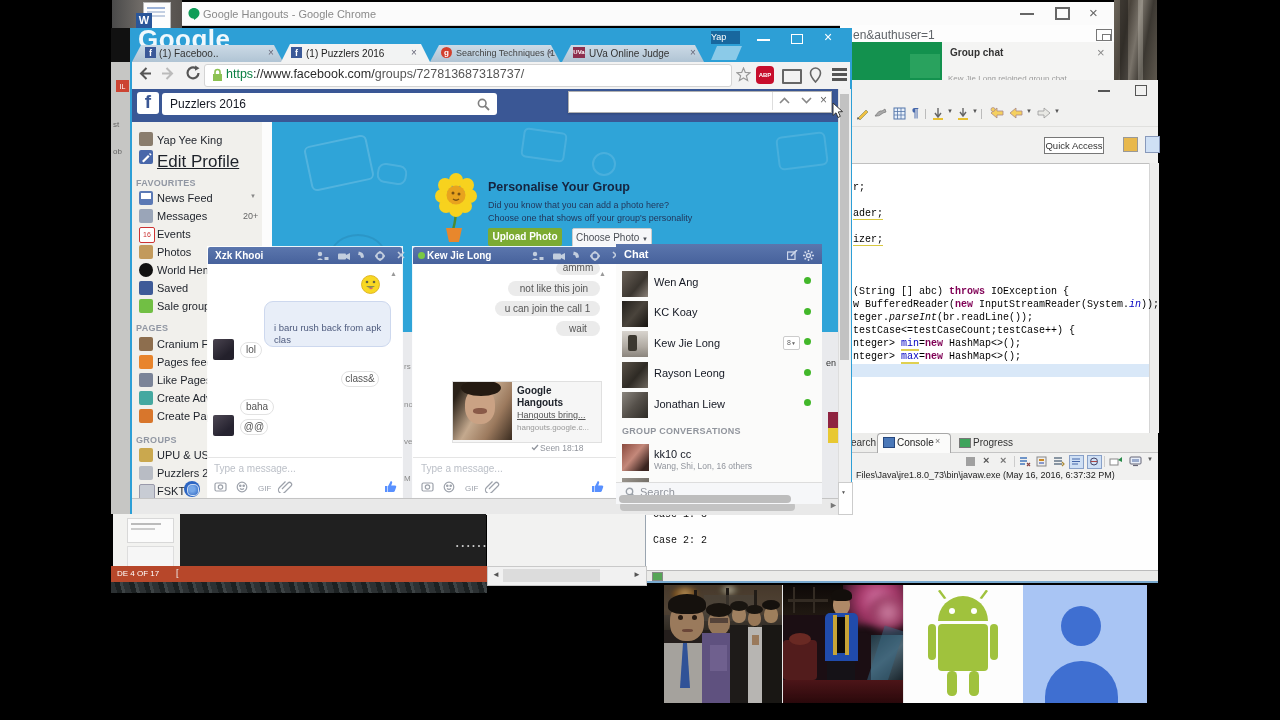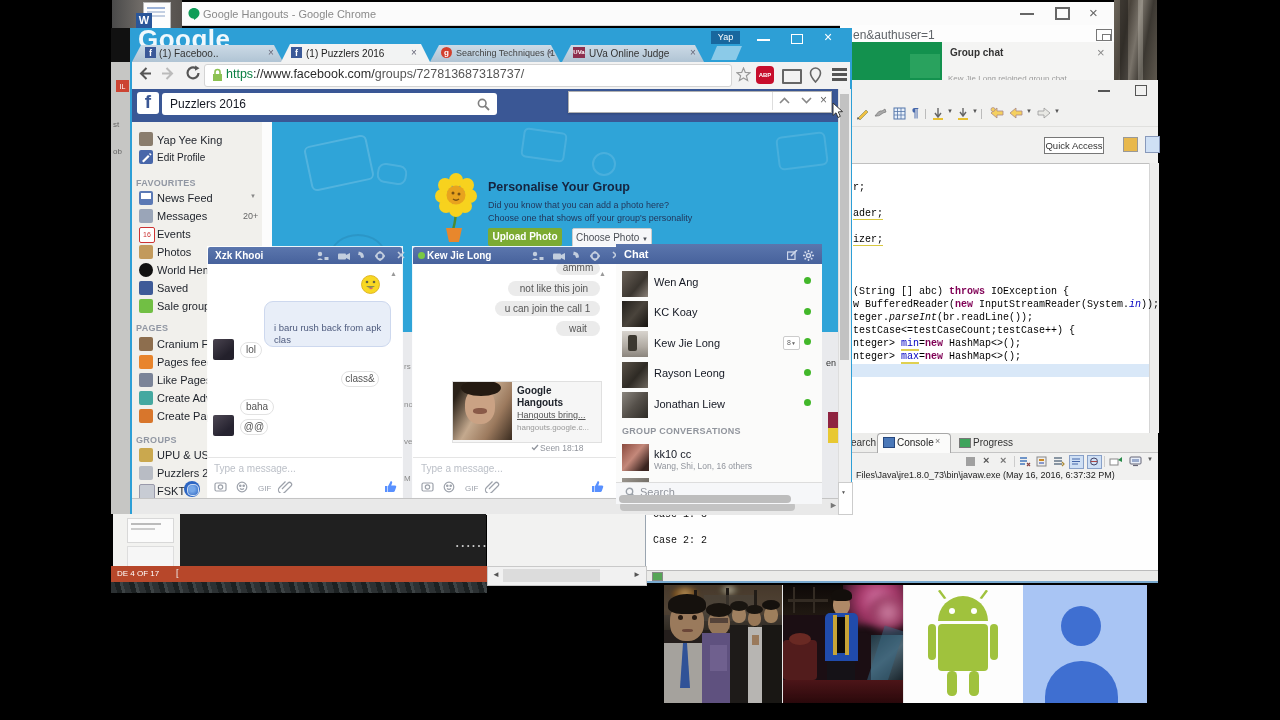--- a/index.html
+++ b/index.html
@@ -175,21 +175,21 @@
 
   <div class="a" style="left:0;top:490px;width:512px;height:11px;background:#ebebe9;border-top:1px solid #bbb;"></div>
   <div class="a" style="left:6px;top:492px;width:9px;height:7px;background:#56a556;border:1px solid #888;"></div>
   <div class="a" style="left:0;top:501px;width:512px;height:2px;background:#79a9cf;"></div>
 </div>
 
 <div class="a" id="fbwin" style="left:130px;top:28px;width:722px;height:486px;background:#2d9fd6;">
 
   <div class="a" style="left:8px;top:-4px;font-size:26px;font-weight:bold;color:rgba(255,255,255,0.93);letter-spacing:0.5px;">Google</div>
 
-  <div class="a" style="left:581px;top:3px;width:29px;height:13px;background:#18679e;color:#fff;font-size:9px;text-align:center;line-height:13px;">Yap</div>
+  <div class="a" style="left:581px;top:3px;width:29px;height:13px;background:#18679e;color:#fff;font-size:9px;text-align:left;line-height:13px;">Yap</div>
 
   <div class="a" style="left:627px;top:11px;width:13px;height:2px;background:#fff;"></div>
   <div class="a" style="left:661px;top:6px;width:10px;height:8px;border:1.5px solid #fff;"></div>
   <div class="a" style="left:694px;top:1px;font-size:14px;color:#fff;">×</div>
 
   <div class="a" style="left:2px;top:34px;width:718px;height:27px;background:#f2f2f2;border-bottom:1px solid #d6d6d6;"></div>
 
   <div class="a" style="left:2px;top:61px;width:718px;height:33px;background:#3a5795;"></div>
 
   <div class="a" id="tabs" style="left:0;top:16px;width:722px;height:18px;">
@@ -287,21 +287,21 @@
       <div class="a" style="left:216px;top:91px;font-size:9px;color:#22375c;">Choose one that shows off your group's personality</div>
       <div class="a" style="left:216px;top:106px;width:74px;height:18px;background:#7cab32;border-radius:2px;color:#fff;font-size:10px;font-weight:bold;text-align:center;line-height:18px;">Upload Photo</div>
       <div class="a" style="left:300px;top:106px;width:78px;height:18px;background:#f6f7f9;border:1px solid #ccc;border-radius:2px;color:#4b4f56;font-size:10px;text-align:center;line-height:18px;">Choose Photo <span style="font-size:6px;">▼</span></div>
     </div>
 
     <div class="a" style="left:7px;top:10px;width:14px;height:14px;background:#8a7d6d;border-radius:2px;"></div>
     <div class="a" style="left:25px;top:12px;font-size:11px;color:#1d2129;">Yap Yee King</div>
     <div class="a" style="left:7px;top:28px;width:14px;height:14px;background:#4867aa;border-radius:2px;"><svg width="14" height="14" viewBox="0 0 14 14">
             <path d="M3 11 L9 5 l1.6 1.6 L4.6 12.6 z M10 4 l1.6 1.6 1-1 L11 3 z" fill="#fff"></path>
           </svg></div>
-    <div class="a" style="left:25px;top:30px;font-size:10px;color:#1d2129;">Edit Profile</div>
+    <div class="a" style="left:25px;top:30px;font-size:17px;color:#1d2129;text-decoration:underline;">Edit Profile</div>
     <div class="a" style="left:4px;top:56px;font-size:9px;font-weight:bold;color:#9197a3;letter-spacing:0.3px;">FAVOURITES</div>
     <div class="a" style="left:7px;top:69px;width:14px;height:14px;background:#5b79b5;border-radius:2px;"></div>
     <div class="a" style="left:9px;top:71px;width:10px;height:6px;background:#fff;"></div>
     <div class="a" style="left:25px;top:70px;font-size:11px;color:#1d2129;">News Feed</div>
     <div class="a" style="left:118px;top:71px;font-size:6px;color:#888;">▼</div>
     <div class="a" style="left:7px;top:87px;width:14px;height:14px;background:#9aa5b8;border-radius:2px;"></div>
     <div class="a" style="left:25px;top:88px;font-size:11px;color:#1d2129;">Messages</div>
     <div class="a" style="left:111px;top:89px;font-size:9px;color:#666;">20+</div>
     <div class="a" style="left:7px;top:105px;width:14px;height:14px;background:#fff;border:1px solid #c33;border-radius:2px;color:#c33;font-size:7px;text-align:center;line-height:13px;">16</div>
     <div class="a" style="left:25px;top:106px;font-size:11px;color:#1d2129;">Events</div>

